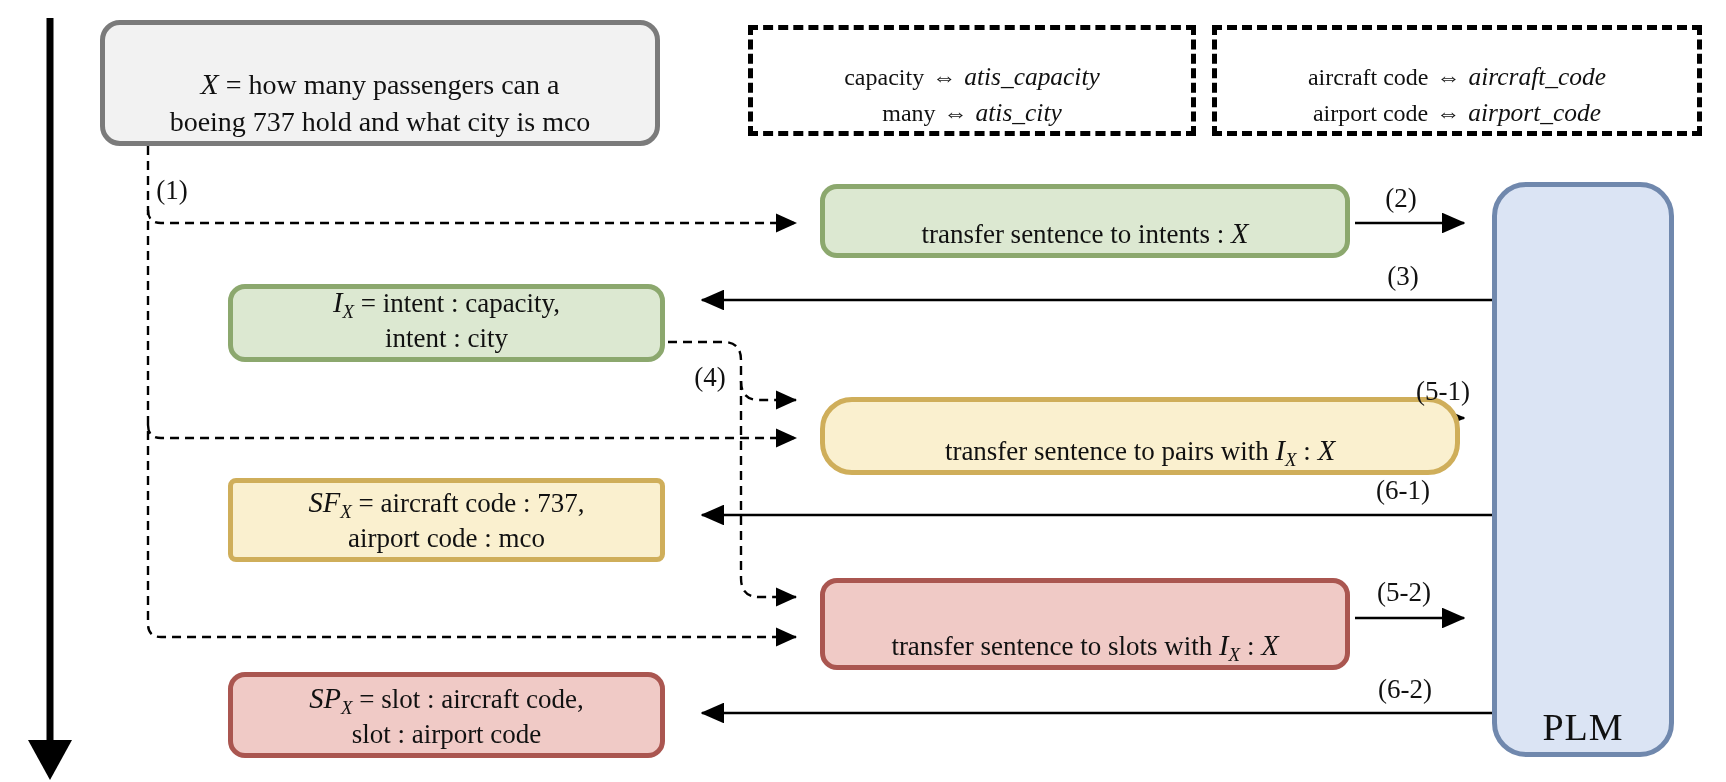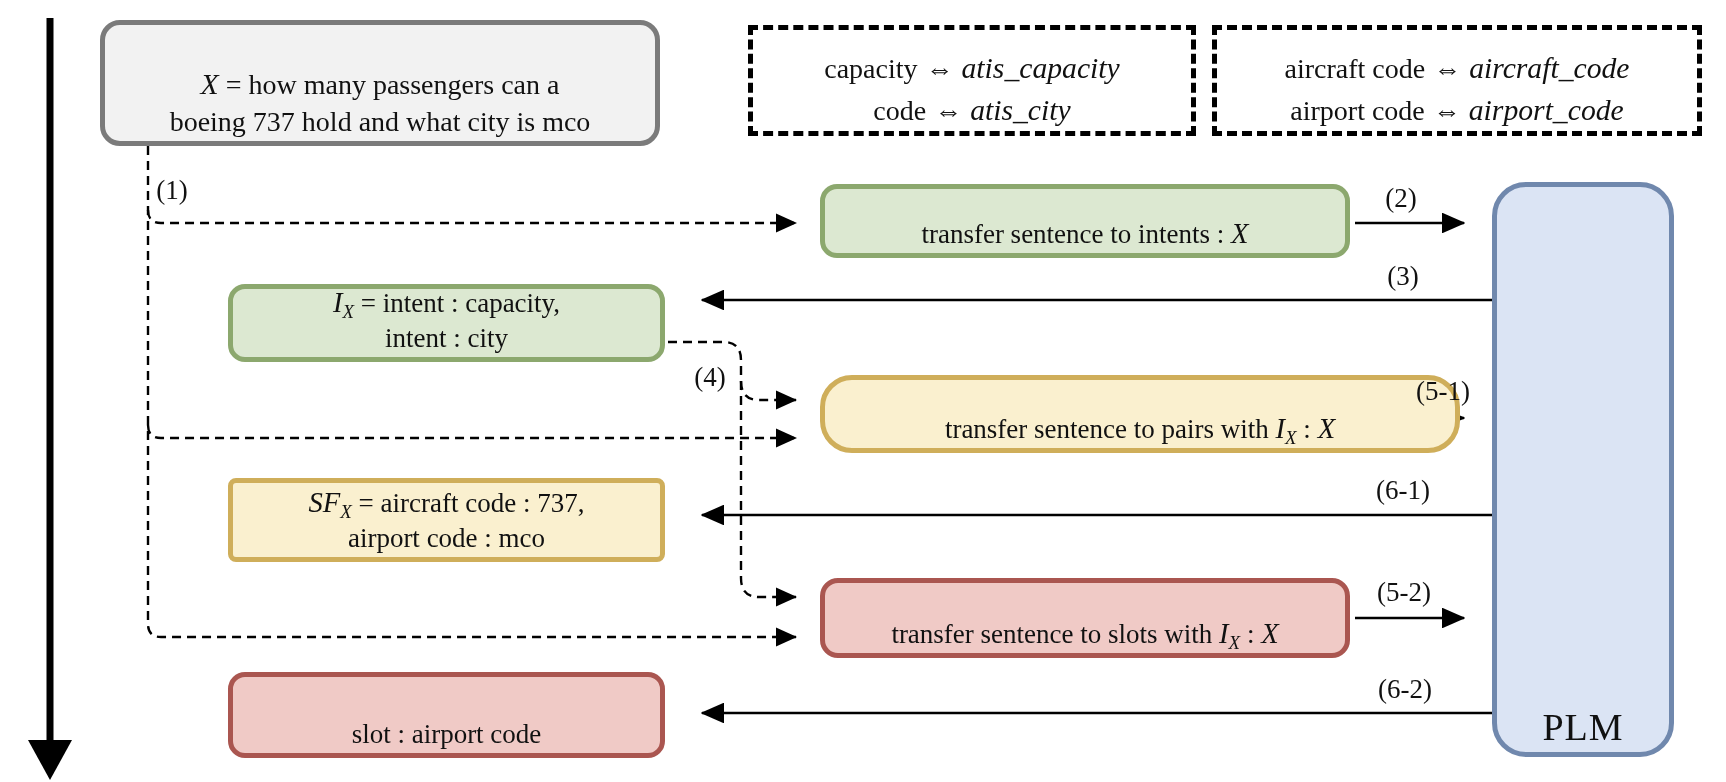--- a/index.html
+++ b/index.html
@@ -35,21 +35,21 @@
   }
   .box.gray   { border-color: var(--gray-border,#7b7b7b);   background: var(--gray-fill,#f2f2f2); border-radius: 20px; font-size: 28px; }
   .box.green  { border-color: var(--green-border,#8ca86e);  background: var(--green-fill,#dce8d1); }
   .box.yellow { border-color: var(--yellow-border,#cfae5a); background: var(--yellow-fill,#faf0cf); }
   .box.red    { border-color: var(--red-border,#aa5650);    background: var(--red-fill,#f0cac6); }
   .box.blue   { border-color: var(--blue-border,#7088ad);   background: var(--blue-fill,#dbe4f4); border-radius: 34px; }
 
   .legend {
     border: 5px dashed #000000;
     background: #ffffff;
-    font-size: 28px;
+    font-size: 24px;
     line-height: 1.42;
   }
   .legend .dbl-arrow { margin: 0 8px; }
 
   .mvar { font-style: italic; font-size: 1.06em; }
   sub.mvar { font-size: 0.70em; line-height: 0; }
 
   .plm-label { font-size: 38px; letter-spacing: 1px; }
 
   .arrow-label {
@@ -94,51 +94,52 @@
     </g>
   </svg>
 
   <div class="box gray rounded" style="left:100px; top:20px; width:560px; height:126px;">
     <div><span class="mvar">X</span><span> = how many passengers can a</span></div>
     <div>boeing 737 hold and what city is mco</div>
   </div>
 
   <div class="box legend" style="left:748px; top:25px; width:448px; height:111px;">
     <div><span>capacity</span><span class="dbl-arrow">⇔</span><span class="mvar">atis_capacity</span></div>
-    <div><span>code</span><span class="dbl-arrow">⇔</span><span class="mvar">atis_city</span></div>
+    <div><span>many</span><span class="dbl-arrow">⇔</span><span class="mvar">atis_city</span></div>
   </div>
 
   <div class="box legend" style="left:1212px; top:25px; width:490px; height:111px;">
     <div><span>aircraft code</span><span class="dbl-arrow">⇔</span><span class="mvar">aircraft_code</span></div>
     <div><span>airport code</span><span class="dbl-arrow">⇔</span><span class="mvar">airport_code</span></div>
   </div>
 
   <div class="box green rounded" style="left:228px; top:284px; width:437px; height:78px;">
     <div><span class="mvar">I</span><sub class="mvar">X</sub><span> = intent : capacity,</span></div>
     <div>intent : city</div>
   </div>
 
   <div class="box green rounded" style="left:820px; top:184px; width:530px; height:74px;">
     <div><span>transfer sentence to intents : </span><span class="mvar">X</span></div>
   </div>
 
-  <div class="box yellow rounded" style="left:820px; top:375px; width:640px; height:78px;border-radius:32px;">
+  <div class="box yellow rounded" style="left:820px; top:397px; width:640px; height:78px;border-radius:32px;">
     <div><span>transfer sentence to pairs with </span><span class="mvar">I</span><sub class="mvar">X</sub><span> : </span><span class="mvar">X</span></div>
   </div>
 
   <div class="box yellow rounded" style="left:228px; top:478px; width:437px; height:84px;border-radius:8px;">
     <div><span class="mvar">SF</span><sub class="mvar">X</sub><span> = aircraft code : 737,</span></div>
     <div>airport code : mco</div>
   </div>
 
-  <div class="box red rounded" style="left:820px; top:578px; width:530px; height:80px;border-radius:18px;">
+  <div class="box red rounded" style="left:820px; top:578px; width:530px; height:92px;">
     <div><span>transfer sentence to slots with </span><span class="mvar">I</span><sub class="mvar">X</sub><span> : </span><span class="mvar">X</span></div>
   </div>
 
   <div class="box red rounded" style="left:228px; top:672px; width:437px; height:86px;">
+    <div><span class="mvar">SP</span><sub class="mvar">X</sub><span> = slot : aircraft code,</span></div>
     <div>slot : airport code</div>
   </div>
 
   <div class="box blue rounded" style="left:1492px; top:182px; width:182px; height:575px;">
     <div class="plm-label">PLM</div>
   </div>
 
   <div class="arrow-label" style="left:172px; top:190px;">(1)</div>
   <div class="arrow-label" style="left:1401px; top:198px;">(2)</div>
   <div class="arrow-label" style="left:1403px; top:276px;">(3)</div>

